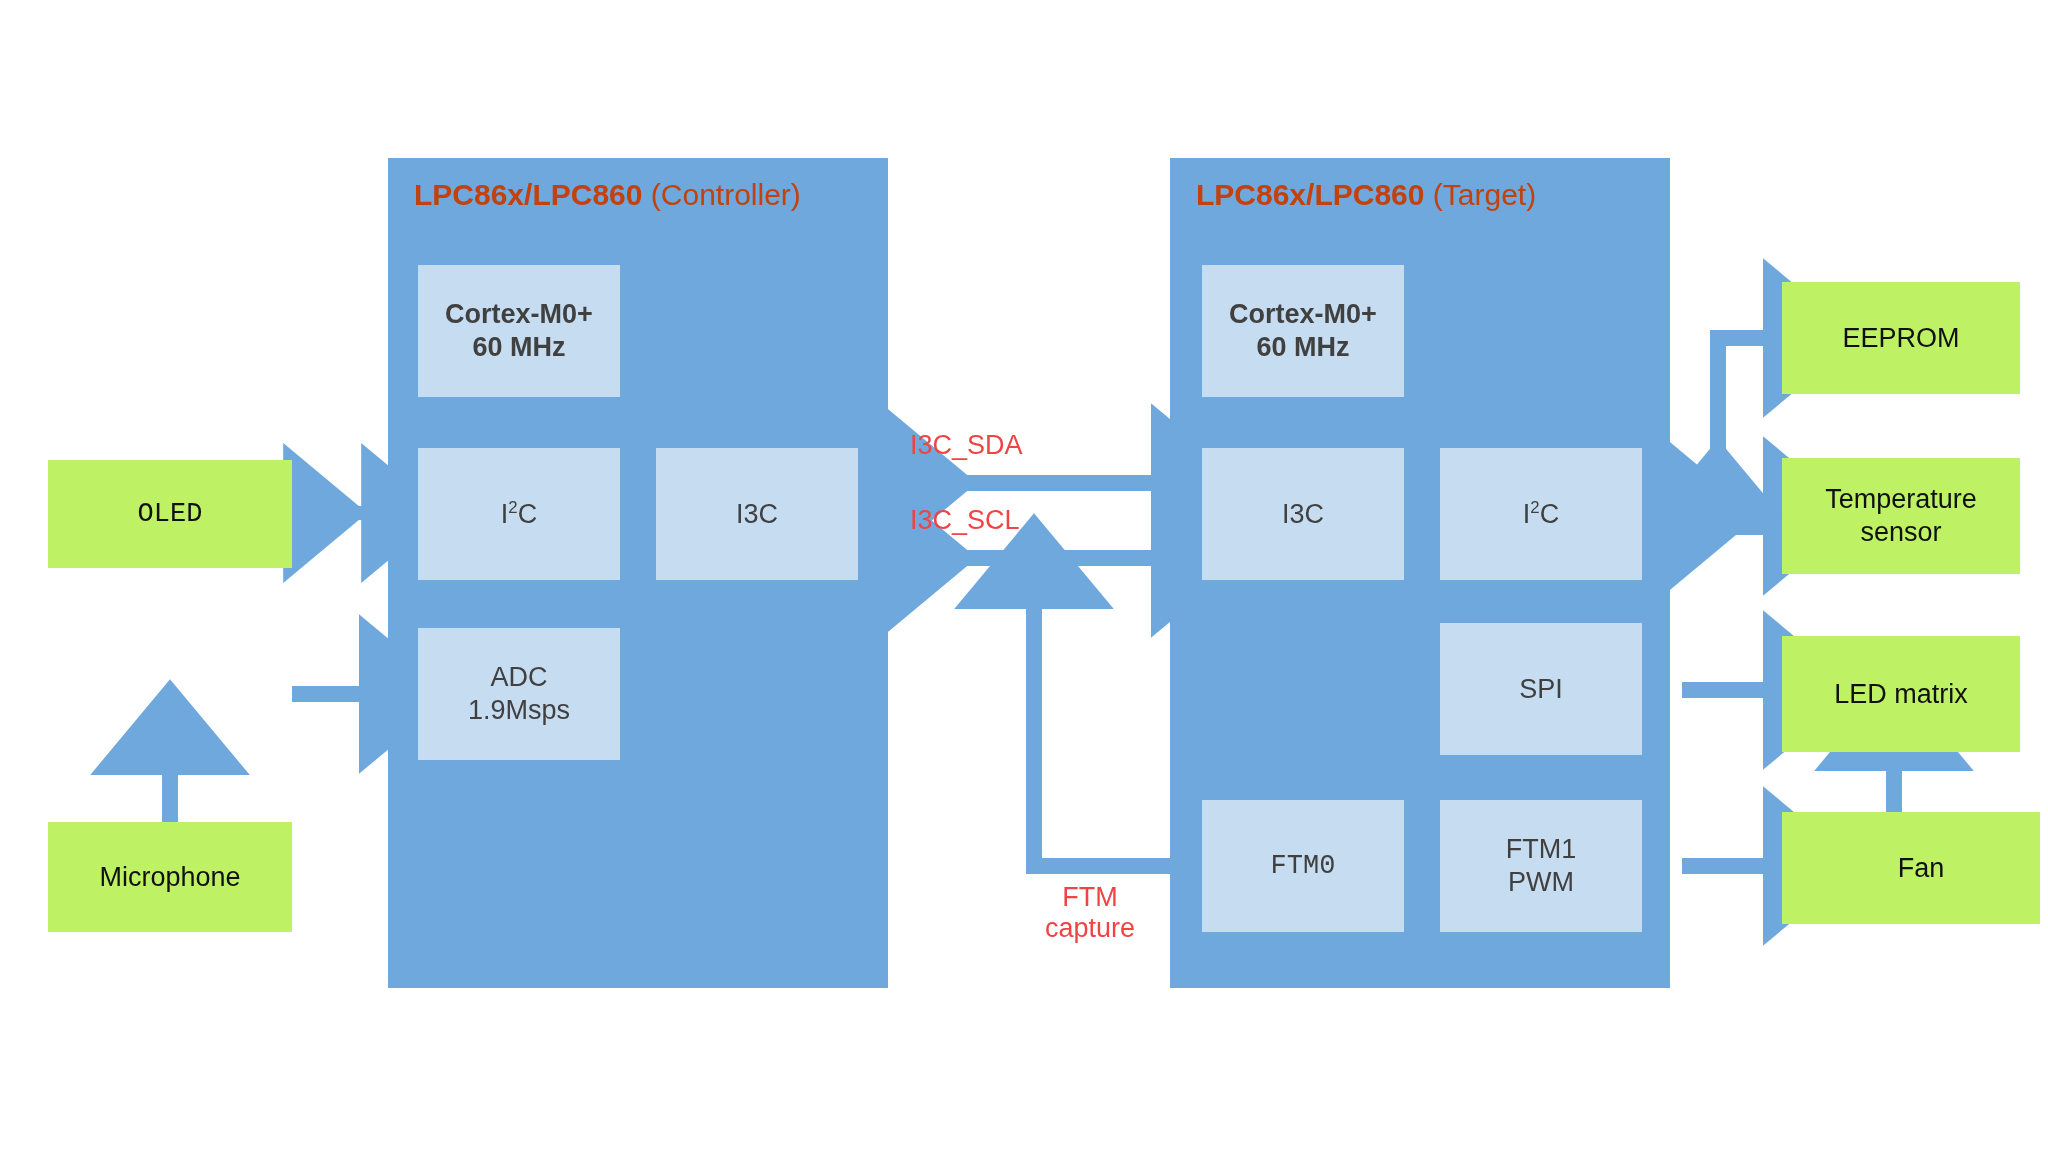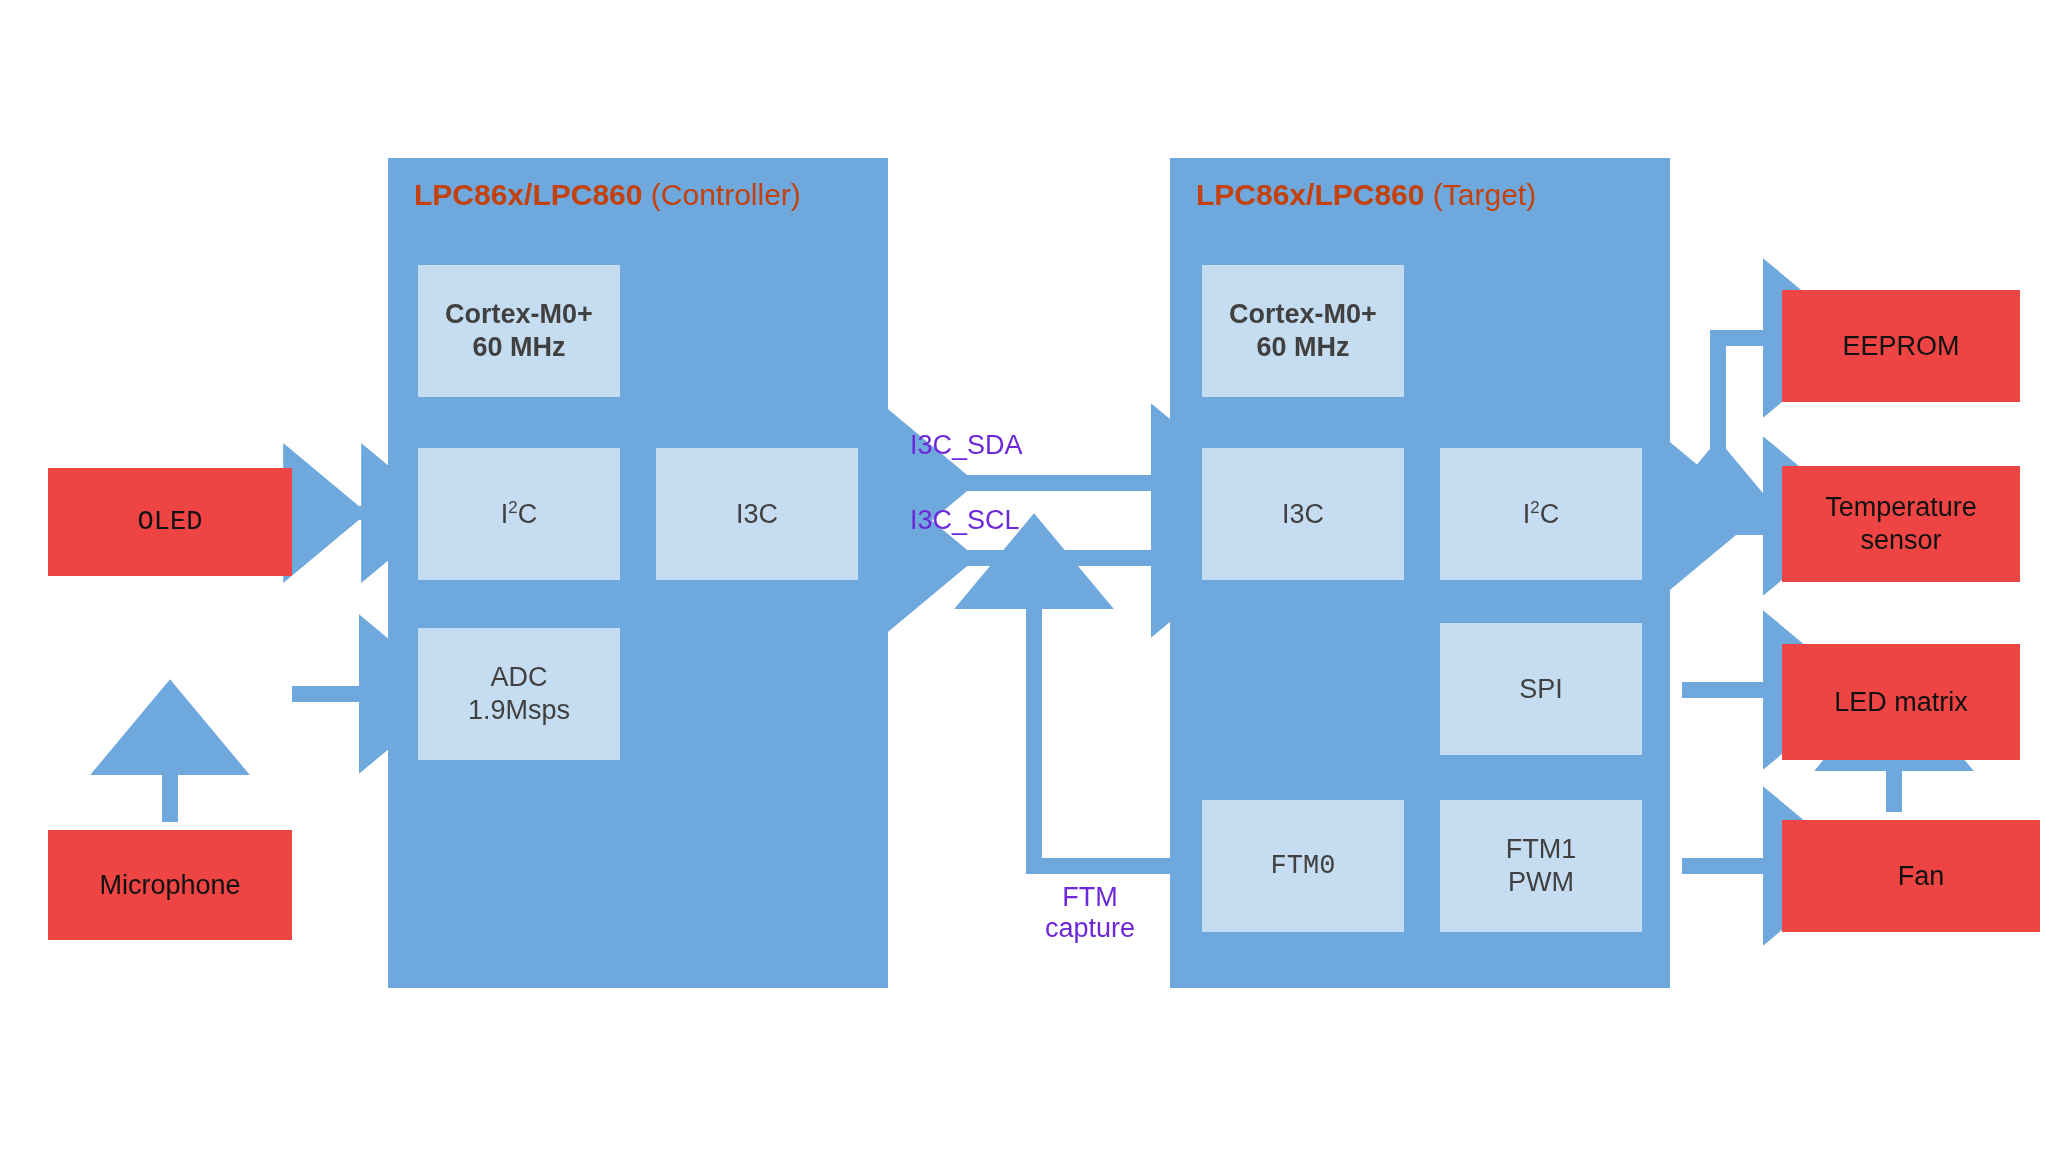--- a/index.html
+++ b/index.html
@@ -9,24 +9,24 @@
 
   .mcu{position:absolute;background:#6FA8DC;}
   .mcu-title{position:absolute;color:#c2410c;font-size:30px;line-height:34px;white-space:nowrap;}
   .mcu-title b{font-weight:bold;}
   .mcu-title span.reg{font-weight:normal;}
 
   .blk{position:absolute;background:#C6DCF0;display:flex;align-items:center;justify-content:center;
        text-align:center;color:#404040;font-size:27px;line-height:33px;}
   .blk.bold{font-weight:bold;}
 
-  .peri{position:absolute;background:#ef4444;display:flex;align-items:center;justify-content:center;
-        text-align:center;color:#111;font-size:27px;line-height:33px;margin-top:8px;}
+  .peri{position:absolute;background:#bef264;display:flex;align-items:center;justify-content:center;
+        text-align:center;color:#111;font-size:27px;line-height:33px;}
 
-  .wlabel{position:absolute;color:#6d28d9;font-size:27px;line-height:31px;text-align:center;white-space:pre-line;}
+  .wlabel{position:absolute;color:#ef4444;font-size:27px;line-height:31px;text-align:center;white-space:pre-line;}
   sup{font-size:0.62em;vertical-align:super;line-height:0;}
 </style>
 </head>
 <body>
 
 <div id="stage">
 
   <svg id="wires" viewBox="0 0 2048 1152">
     <defs>
       <marker id="ah-r" markerWidth="10" markerHeight="10" refX="1.2" refY="5" orient="auto" markerUnits="strokeWidth">

